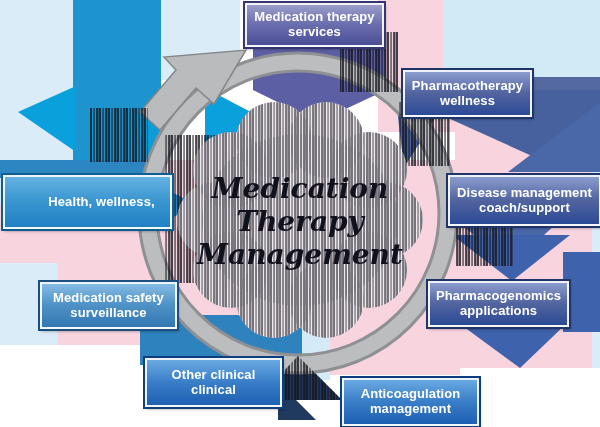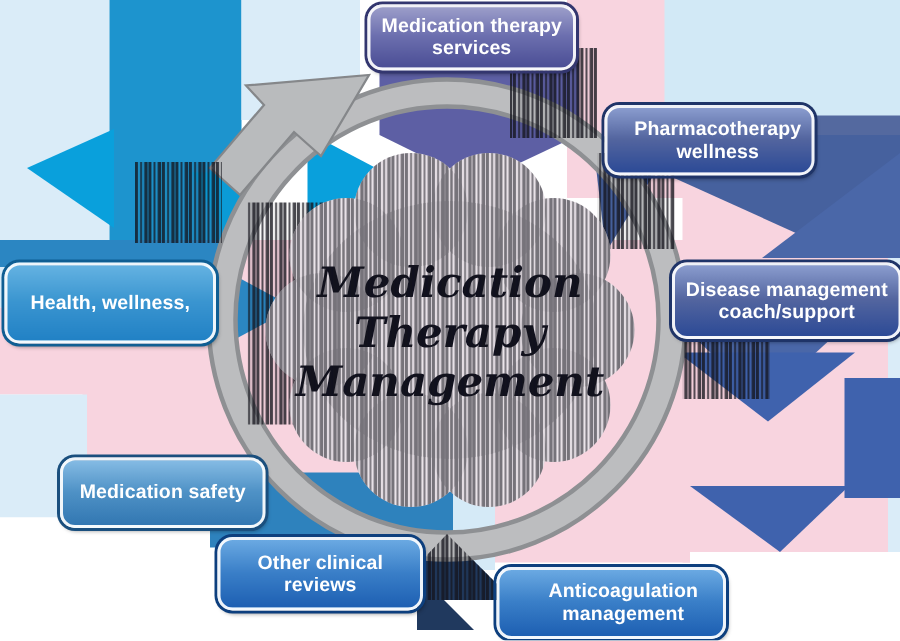--- a/index.html
+++ b/index.html
@@ -1,47 +1,47 @@
 <!DOCTYPE html>
 <html><head>
 <meta charset="utf-8">
 <style>
   html,body{margin:0;padding:0;background:#fff;}
   #stage{position:relative;width:600px;height:427px;overflow:hidden;background:#fff;
          font-family:"Liberation Sans",sans-serif;}
   #bg{position:absolute;left:0;top:0;width:600px;height:427px;}
-  .node{position:absolute;border-radius:10px;color:#fff;display:flex;flex-direction:column;
+  .node{position:absolute;border-radius:0;color:#fff;display:flex;flex-direction:column;
         align-items:center;justify-content:center;text-align:left;
         font-weight:bold;font-size:13px;line-height:1.12;letter-spacing:.1px;
         border:2px solid rgba(255,255,255,.92);}
   .node span{white-space:nowrap;display:block;}
   .n0{left:245px;top:3px;width:135px;height:40px;
       background:linear-gradient(180deg,#9b9dc9,#6b6eae 48%,#4b4e95);
       box-shadow:0 0 0 2px #33366f,1px 2px 3px rgba(0,0,0,.4);}
   .n1{left:403px;top:70px;width:125px;height:43px;
       background:linear-gradient(180deg,#8a9cce,#53659f 48%,#2c4a96);
-      box-shadow:0 0 0 2px #1f3468,1px 2px 3px rgba(0,0,0,.4);padding-left:11px;}
+      box-shadow:0 0 0 2px #1f3468,1px 2px 3px rgba(0,0,0,.4);}
   .n2{left:448px;top:175px;width:149px;height:47px;
       background:linear-gradient(180deg,#8a9cce,#53659f 48%,#2c4a96);
       box-shadow:0 0 0 2px #1f3468,1px 2px 3px rgba(0,0,0,.4);}
   .n3{left:428px;top:281px;width:137px;height:42px;
       background:linear-gradient(180deg,#8a9cce,#53659f 48%,#2c4a96);
       box-shadow:0 0 0 2px #1f3468,1px 2px 3px rgba(0,0,0,.4);}
-  .n4{left:331px;top:378px;width:133px;height:44px;
+  .n4{left:342px;top:378px;width:133px;height:44px;
       background:linear-gradient(180deg,#6aa9e2,#3a7fc8 48%,#1d5fb2);
-      box-shadow:0 0 0 2px #0d3f7e,1px 2px 3px rgba(0,0,0,.4);padding-left:16px;}
+      box-shadow:0 0 0 2px #0d3f7e,1px 2px 3px rgba(0,0,0,.4);}
   .n5{left:145px;top:358px;width:133px;height:45px;
       background:linear-gradient(180deg,#6aa9e2,#3a7fc8 48%,#1d5fb2);
       box-shadow:0 0 0 2px #0d3f7e,1px 2px 3px rgba(0,0,0,.4);}
   .n6{left:40px;top:282px;width:133px;height:43px;
       background:linear-gradient(180deg,#85bbe4,#4f92c6 48%,#3277b2);
-      box-shadow:0 0 0 2px #1a4f7e,1px 2px 3px rgba(0,0,0,.4);margin-top:23px;}
+      box-shadow:0 0 0 2px #1a4f7e,1px 2px 3px rgba(0,0,0,.4);}
   .n7{left:3px;top:175px;width:137px;height:50px;
       background:linear-gradient(180deg,#64b2e2,#3a95d0 48%,#2181c5);
-      box-shadow:0 0 0 2px #0f5e93,1px 2px 3px rgba(0,0,0,.4);}
+      box-shadow:0 0 0 2px #0f5e93,1px 2px 3px rgba(0,0,0,.4);padding-left:28px;}
   .n8{left:75px;top:73px;width:128px;height:42px;
       background:linear-gradient(180deg,#2ea5da,#1b9cd8 48%,#1194d3);
       box-shadow:0 0 0 2px #0a6d9e,1px 2px 3px rgba(0,0,0,.4);}
 </style>
 </head>
 <body>
 
 <div id="stage">
 
   <svg id="bg" viewBox="0 0 600 427">
@@ -146,28 +146,33 @@
     <span>services</span>
   </div>
   <div class="node n1">
     <span>Pharmacotherapy</span>
     <span>wellness</span>
   </div>
   <div class="node n2">
     <span>Disease management</span>
     <span>coach/support</span>
   </div>
+  <div class="node n3">
+    <span>Pharmacogenomics</span>
+    <span>applications</span>
+  </div>
   <div class="node n4">
     <span>Anticoagulation</span>
     <span>management</span>
   </div>
   <div class="node n5">
     <span>Other clinical</span>
-    <span>reviews</span>
+    <span>clinical</span>
   </div>
   <div class="node n6">
     <span>Medication safety</span>
+    <span>surveillance</span>
   </div>
   <div class="node n7">
     <span>Health, wellness,</span>
   </div>
 
 </div>
 
 </body></html>

